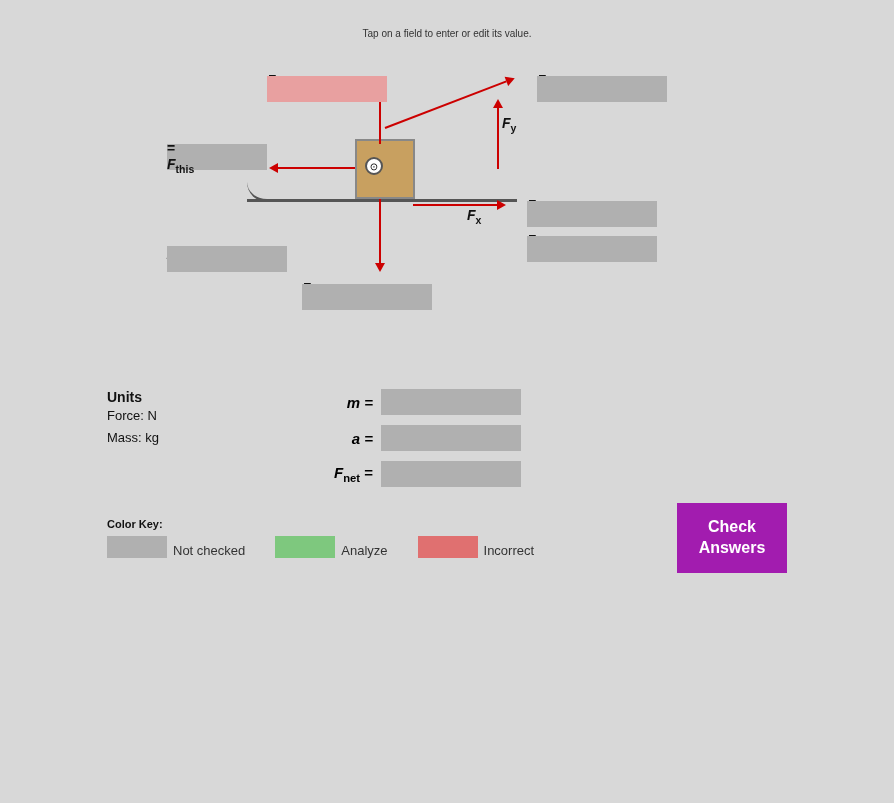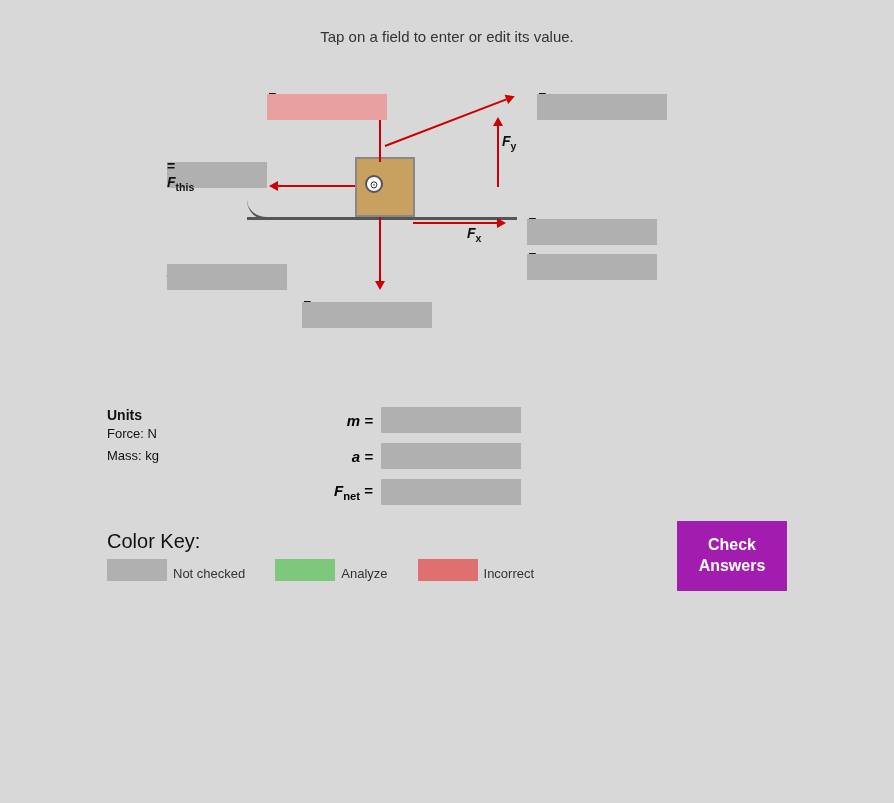--- a/index.html
+++ b/index.html
@@ -27,23 +27,22 @@
       margin-bottom: 20px;
     }
     .diagram-area {
       display: flex;
       flex-direction: column;
       align-items: center;
       position: relative;
       margin-top: 10px;
     }
     .tap-hint {
-      font-size: 15px;
+      font-size: 10px;
       color: #333;
-      margin-bottom: 12px;
       text-align: right;
     }
     .diagram-wrapper {
       position: relative;
       width: 680px;
       height: 340px;
     }
     
     .field {
       position: absolute;
@@ -244,22 +243,22 @@
       align-items: center;
       justify-content: space-between;
       position: relative;
     }
     .color-key-section {
       display: flex;
       flex-direction: column;
       gap: 6px;
     }
     .color-key-title {
-      font-weight: normal;
-      font-size: 20px;
+      font-weight: bold;
+      font-size: 11px;
       color: #111;
     }
     .color-key-items {
       display: flex;
       gap: 30px;
       align-items: center;
     }
     .color-key-item {
       display: flex;
       align-items: flex-end;

